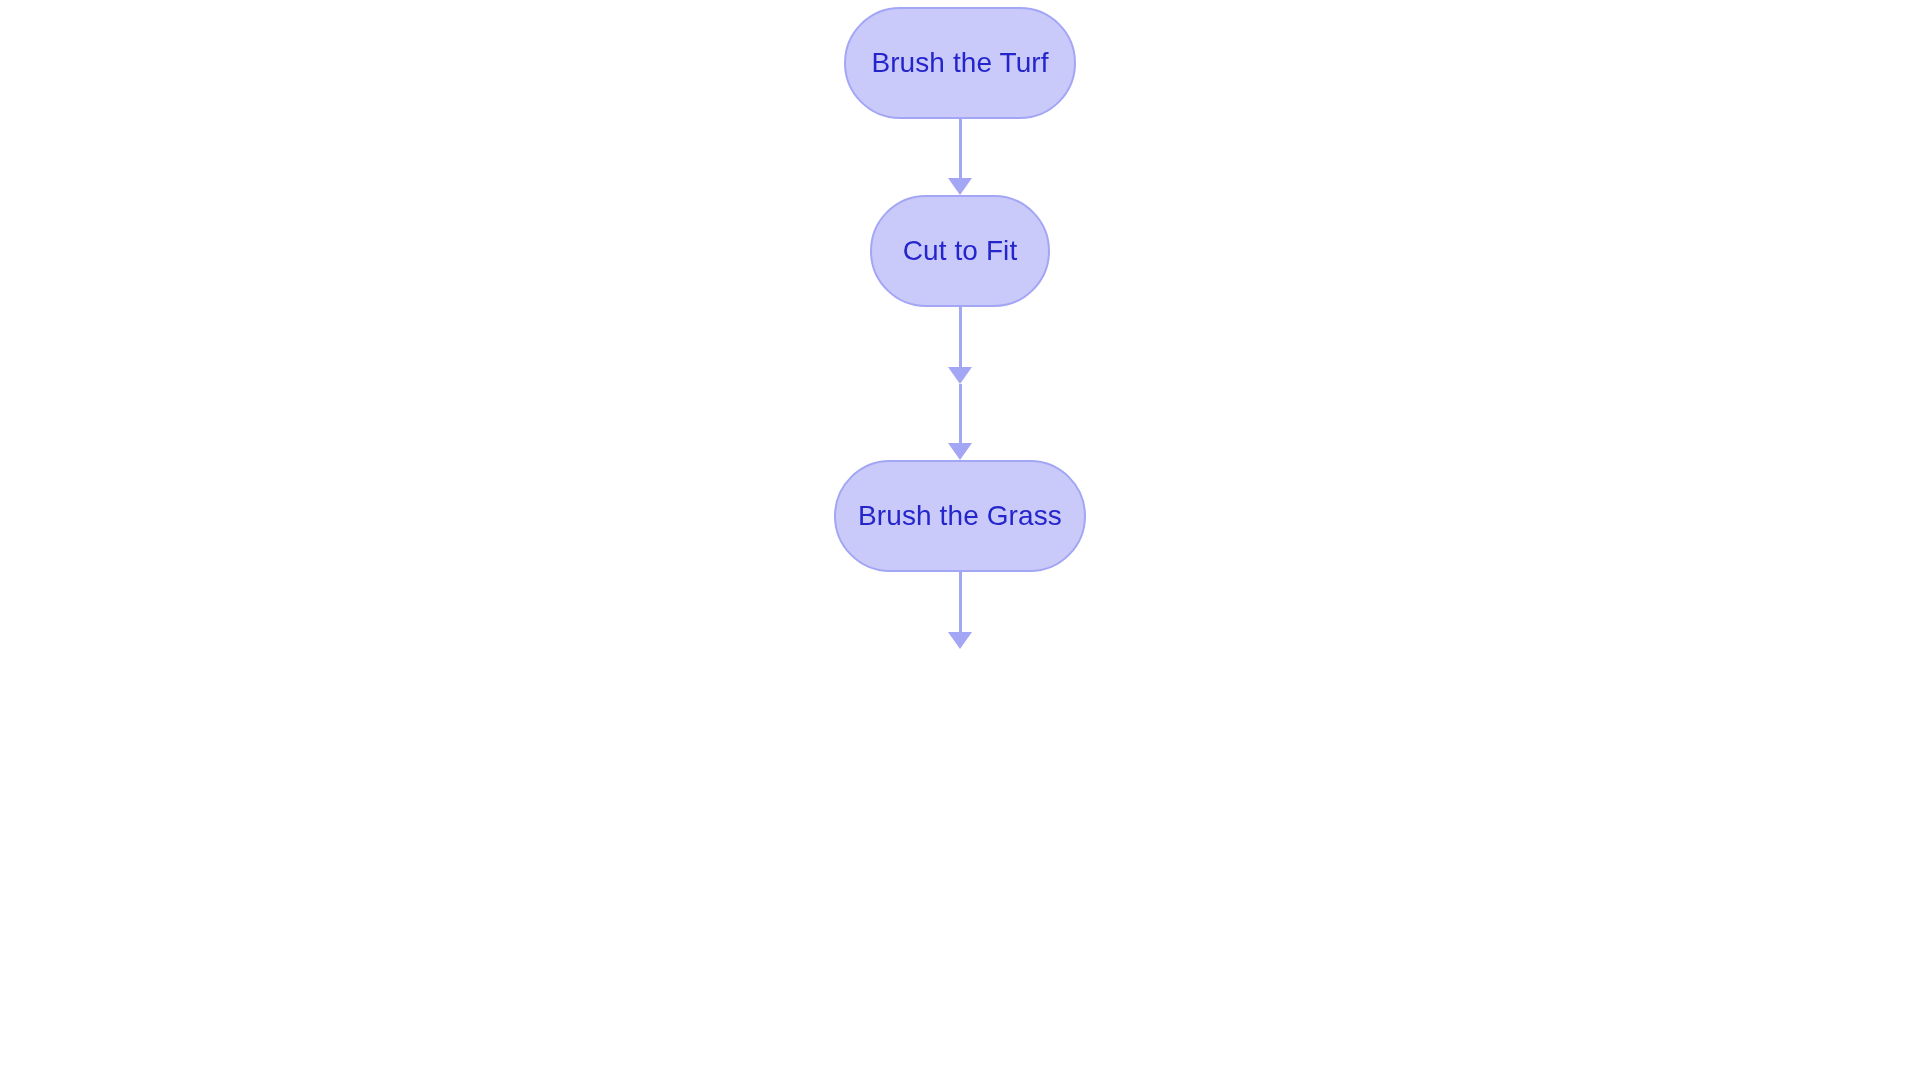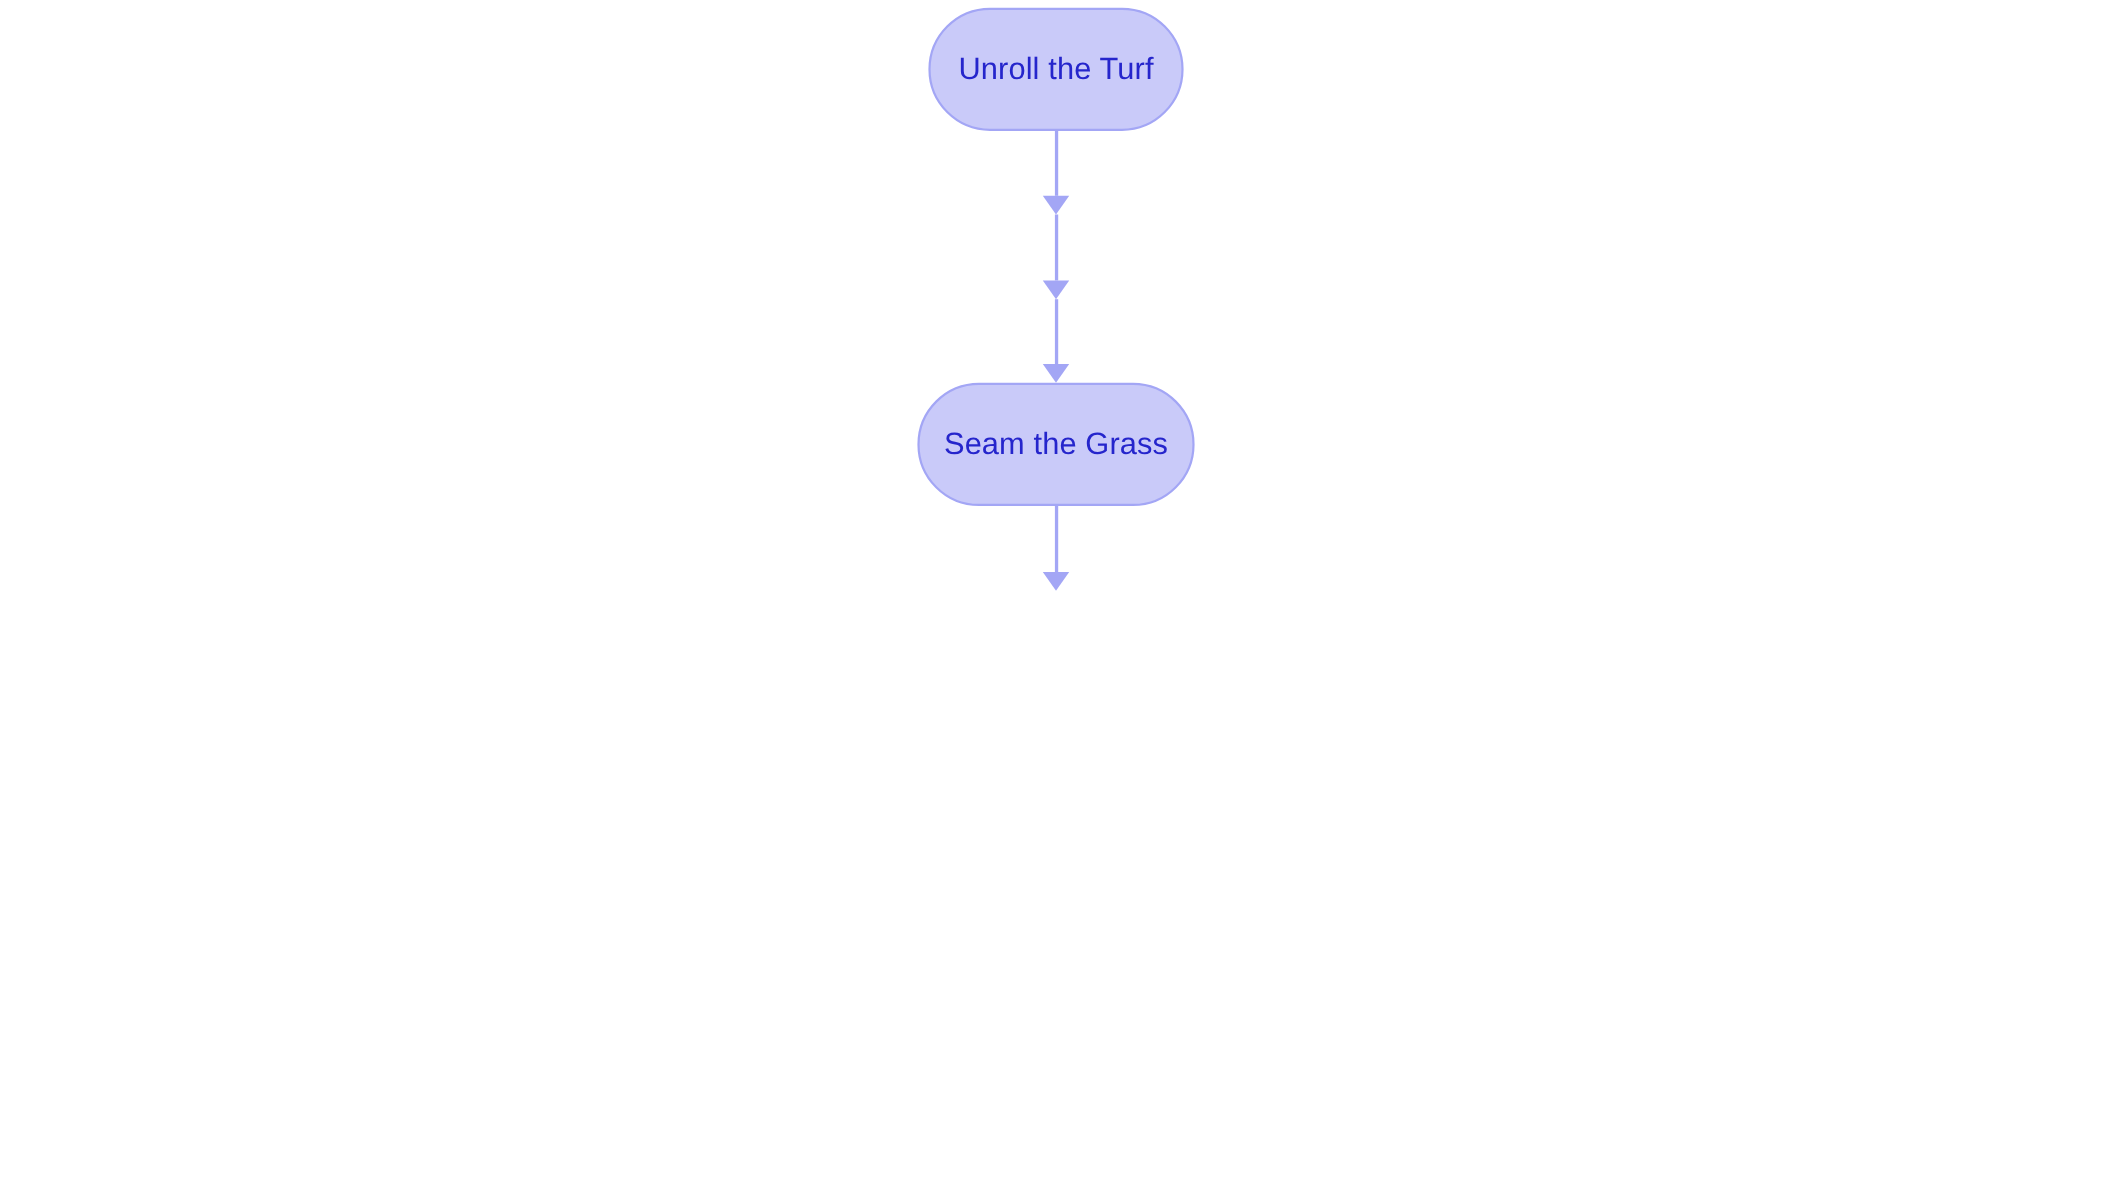--- a/index.html
+++ b/index.html
@@ -86,42 +86,45 @@
 </style>
 </head>
 <body>
 
 <div id="flow-canvas">
   <div id="flow-column">
 
     <div class="top-spacer"></div>
 
     <div class="node node-w1">
-      <span class="node-label">Unroll the Turf</span>
+      <span class="node-label">Brush the Turf</span>
     </div>
 
     <div class="connector gap-1">
       <div class="connector-line"></div>
       <div class="connector-head"></div>
     </div>
 
+    <div class="node node-w2">
+      <span class="node-label">Cut to Fit</span>
+    </div>
 
     <div class="connector gap-2">
       <div class="connector-line"></div>
       <div class="connector-head"></div>
     </div>
 
 
     <div class="connector gap-3">
       <div class="connector-line"></div>
       <div class="connector-head"></div>
     </div>
 
     <div class="node node-w4">
-      <span class="node-label">Seam the Grass</span>
+      <span class="node-label">Brush the Grass</span>
     </div>
 
     <div class="connector gap-4">
       <div class="connector-line"></div>
       <div class="connector-head"></div>
     </div>
 
 
   </div>
 </div>

